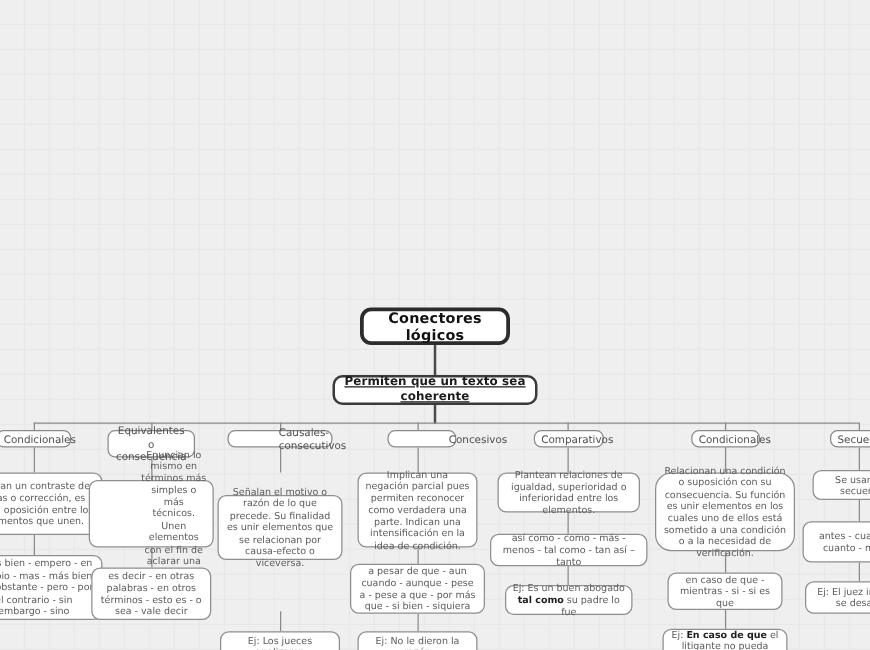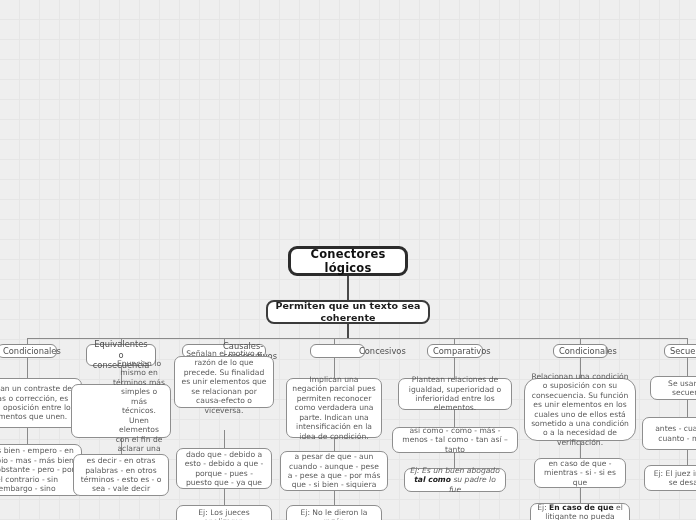--- a/index.html
+++ b/index.html
@@ -135,21 +135,21 @@
   <div class="conn v" style="left:224px; top:489px; height:16px;"></div>
   <div class="conn v" style="left:334px; top:491px; height:14px;"></div>
   <div class="conn v" style="left:454px; top:453px; height:15px;"></div>
   <div class="conn v" style="left:580px; top:488px; height:15px;"></div>
   <div class="conn v" style="left:687px; top:450px; height:15px;"></div>
 
   <div class="node root" style="left:288px; top:246px; width:120px; height:30px;text-align:center;">
     <span class="txt">Conectores lógicos</span>
   </div>
 
-  <div class="node subtitle" style="left:266px; top:300px; width:164px; height:24px;">
+  <div class="node subtitle" style="left:266px; top:300px; width:164px; height:24px;text-decoration:underline;">
     <span class="txt">Permiten que un texto sea coherente</span>
   </div>
 
   <div class="node category" style="left:-3px; top:344px; width:60px; height:14px;">
     <span class="txt">Condicionales</span>
   </div>
   <div class="node def" style="left:-28px; top:378px; width:110px; height:50px;">
     <span class="txt">Indican un contraste de ideas o corrección, es decir, oposición entre los elementos que unen.</span>
   </div>
   <div class="node list" style="left:-28px; top:444px; width:110px; height:52px;">
@@ -162,25 +162,22 @@
   <div class="node def" style="left:71px; top:384px; width:100px; height:54px;padding-left:41px;">
     <span class="txt">Enuncian lo mismo en términos más simples o más técnicos. Unen elementos con el fin de aclarar una idea</span>
   </div>
   <div class="node list" style="left:73px; top:454px; width:96px; height:42px;text-align:center;">
     <span class="txt">es decir - en otras palabras - en otros términos - esto es - o sea - vale decir</span>
   </div>
 
   <div class="node category" style="left:182px; top:344px; width:84px; height:14px;padding-left:40px;">
     <span class="txt">Causales-consecutivos</span>
   </div>
-  <div class="node def" style="left:174px; top:356px; width:100px; height:52px;">
+  <div class="node def" style="left:174px; top:396px; width:100px; height:52px;">
     <span class="txt">Señalan el motivo o razón de lo que precede. Su finalidad es unir elementos que se relacionan por causa-efecto o viceversa.</span>
-  </div>
-  <div class="node list" style="left:176px; top:448px; width:96px; height:41px;">
-    <span class="txt">dado que - debido a esto - debido a que - porque - pues - puesto que - ya que</span>
   </div>
   <div class="node example" style="left:176px; top:505px; width:96px; height:24px;">
     <span class="txt">Ej: Los jueces analizaron</span>
   </div>
 
   <div class="node category" style="left:310px; top:344px; width:48px; height:14px;padding-left:48px;">
     <span class="txt">Concesivos</span>
   </div>
   <div class="node def" style="left:286px; top:378px; width:96px; height:60px;">
     <span class="txt">Implican una negación parcial pues permiten reconocer como verdadera una parte. Indican una intensificación en la idea de condición.</span>
@@ -194,21 +191,21 @@
 
   <div class="node category" style="left:427px; top:344px; width:56px; height:14px;">
     <span class="txt">Comparativos</span>
   </div>
   <div class="node def" style="left:398px; top:378px; width:114px; height:32px;">
     <span class="txt">Plantean relaciones de igualdad, superioridad o inferioridad entre los elementos.</span>
   </div>
   <div class="node list" style="left:392px; top:427px; width:126px; height:26px;">
     <span class="txt">así como - como - más - menos - tal como - tan así – tanto</span>
   </div>
-  <div class="node example" style="left:404px; top:468px; width:102px; height:24px;font-style:italic;">
+  <div class="node example" style="left:404px; top:468px; width:102px; height:24px;">
     <span class="txt"><span>Ej: Es un buen abogado </span><b>tal como</b><span> su padre lo fue</span></span>
   </div>
 
   <div class="node category" style="left:553px; top:344px; width:55px; height:14px;">
     <span class="txt">Condicionales</span>
   </div>
   <div class="node def" style="left:524px; top:378px; width:112px; height:63px;border-radius:13px;">
     <span class="txt">Relacionan una condición o suposición con su consecuencia. Su función es unir elementos en los cuales uno de ellos está sometido a una condición o a la necesidad de verificación.</span>
   </div>
   <div class="node list" style="left:534px; top:458px; width:92px; height:30px;">

